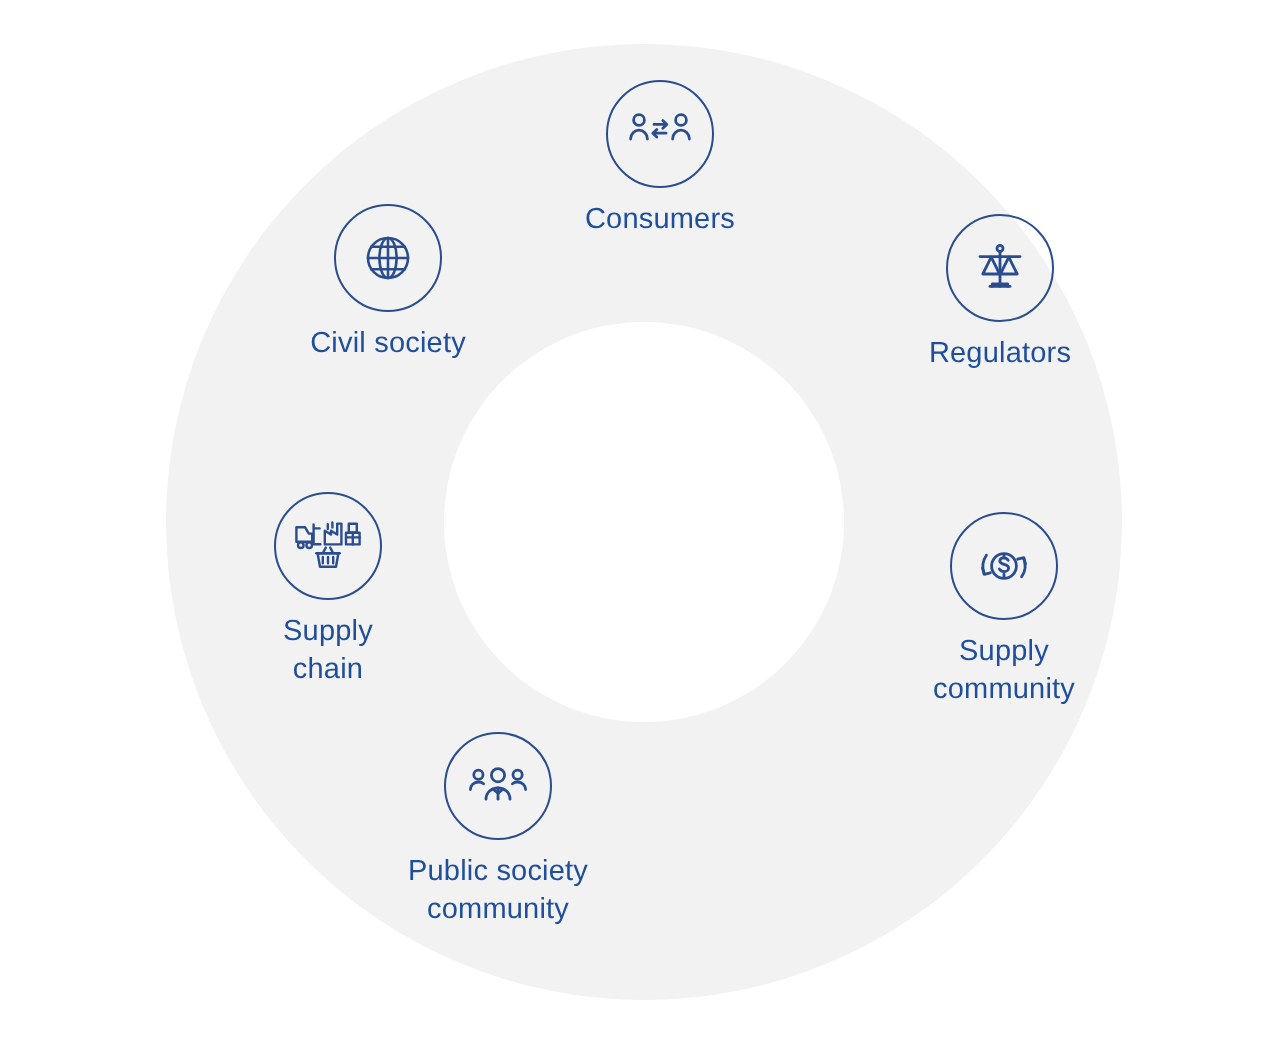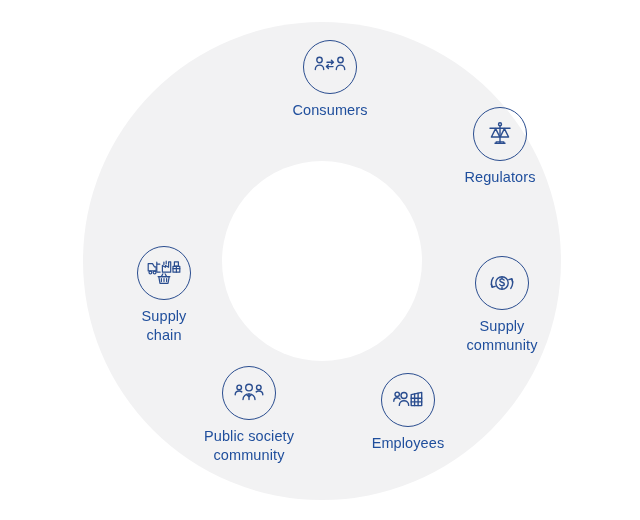--- a/index.html
+++ b/index.html
@@ -119,36 +119,20 @@
           <path d="M23.8 19.4a10 10 0 0 0 1.1-9.2"></path>
           <path d="M4.3 15.1l.8 3.1 3.1-.8"></path>
           <path d="M25.7 12.9l-.8-3.1-3.1.8"></path>
         </svg>
       </span>
     </div>
     <div class="node-label">Supply
 community</div>
   </div>
 
-  <div class="node" style="left:408px; top:373px;">
-    <div class="node-badge">
-      <span>
-        <svg width="32" height="26" viewBox="0 0 32 26" fill="none" stroke="#2a4d8f" stroke-width="1.4" stroke-linecap="round" stroke-linejoin="round">
-          <circle cx="5.2" cy="7.3" r="2.2"></circle>
-          <path d="M1.8 14.2c0-2 1.5-3.4 3.4-3.4 1.2 0 2.2.5 2.8 1.4"></path>
-          <circle cx="12" cy="8.5" r="3"></circle>
-          <path d="M7.3 18.4c0-2.7 2.1-4.6 4.7-4.6s4.7 1.9 4.7 4.6"></path>
-          <path d="M19.2 18.6V7.6l10.5-2.2v13.2z"></path>
-          <path d="M19.2 11.2h10.5M19.2 14.9h10.5"></path>
-          <path d="M22.6 7v11.6M26.1 6.3v12.3"></path>
-        </svg>
-      </span>
-    </div>
-    <div class="node-label">Employees</div>
-  </div>
 
   <div class="node" style="left:249px; top:366px;">
     <div class="node-badge">
       <span>
         <svg width="32" height="26" viewBox="0 0 32 26" fill="none" stroke="#2a4d8f" stroke-width="1.4" stroke-linecap="round" stroke-linejoin="round">
           <circle cx="6.2" cy="7.4" r="2.3"></circle>
           <path d="M2.2 14.8c0-2.2 1.7-3.8 4-3.8 1 0 1.9.3 2.6.9"></path>
           <circle cx="25.8" cy="7.4" r="2.3"></circle>
           <path d="M29.8 14.8c0-2.2-1.7-3.8-4-3.8-1 0-1.9.3-2.6.9"></path>
           <circle cx="16" cy="7.6" r="3.3"></circle>
@@ -184,14 +168,28 @@
           <path d="M12.1 19.6h11.8"></path>
           <path d="M15.4 21.5v3.1M18 21.5v3.1M20.6 21.5v3.1"></path>
           <path d="M15.5 19.4l1.4-2.6M20.5 19.4l-1.4-2.6"></path>
         </svg>
       </span>
     </div>
     <div class="node-label">Supply
 chain</div>
   </div>
 
+  <div class="node" style="left:194px; top:102px;">
+    <div class="node-badge">
+      <span>
+        <svg width="28" height="28" viewBox="0 0 28 28" fill="none" stroke="#2a4d8f" stroke-width="1.3" stroke-linecap="round" stroke-linejoin="round">
+          <circle cx="14" cy="14" r="10"></circle>
+          <ellipse cx="14" cy="14" rx="4.3" ry="10"></ellipse>
+          <path d="M4 14h20"></path>
+          <path d="M5.6 8.4h16.8M5.6 19.6h16.8"></path>
+          <path d="M14 4v20"></path>
+        </svg>
+      </span>
+    </div>
+    <div class="node-label">Civil society</div>
+  </div>
 
 </div>
 
 </body></html>

